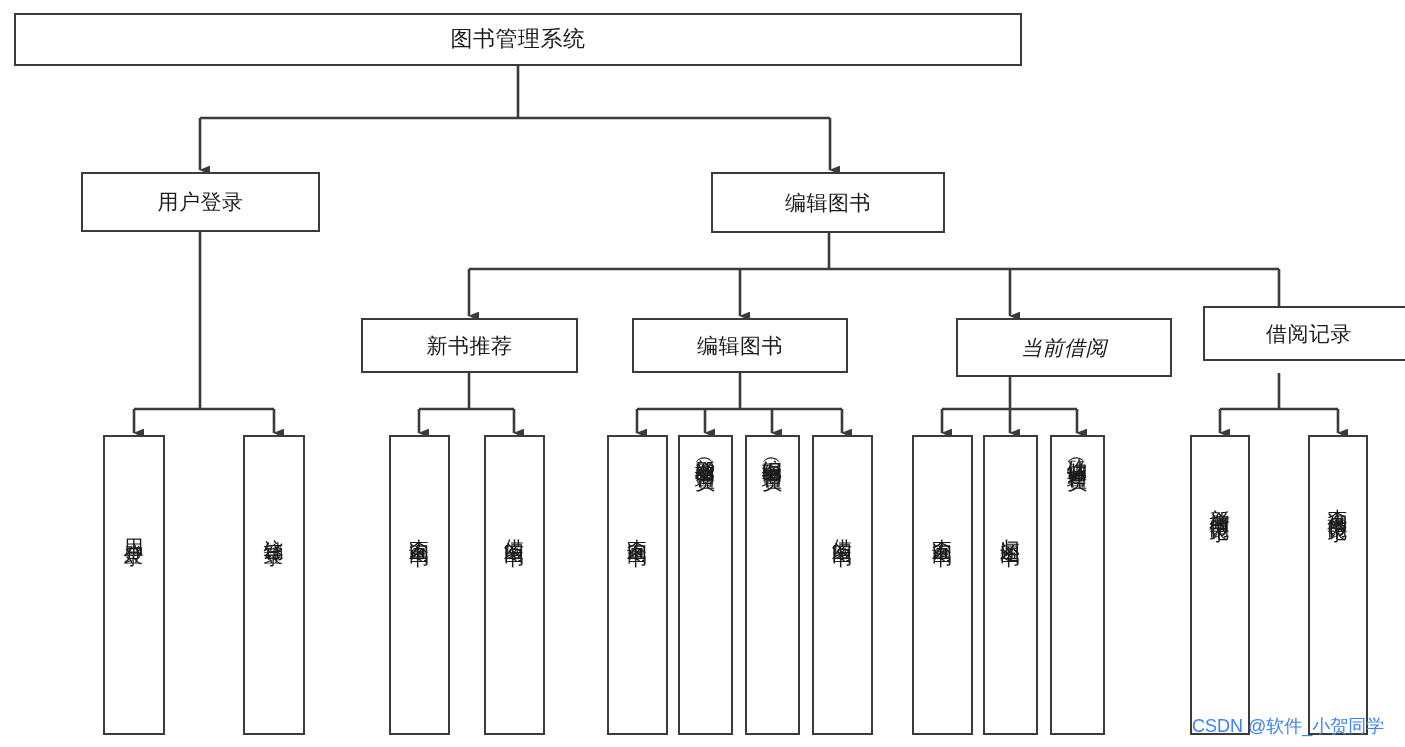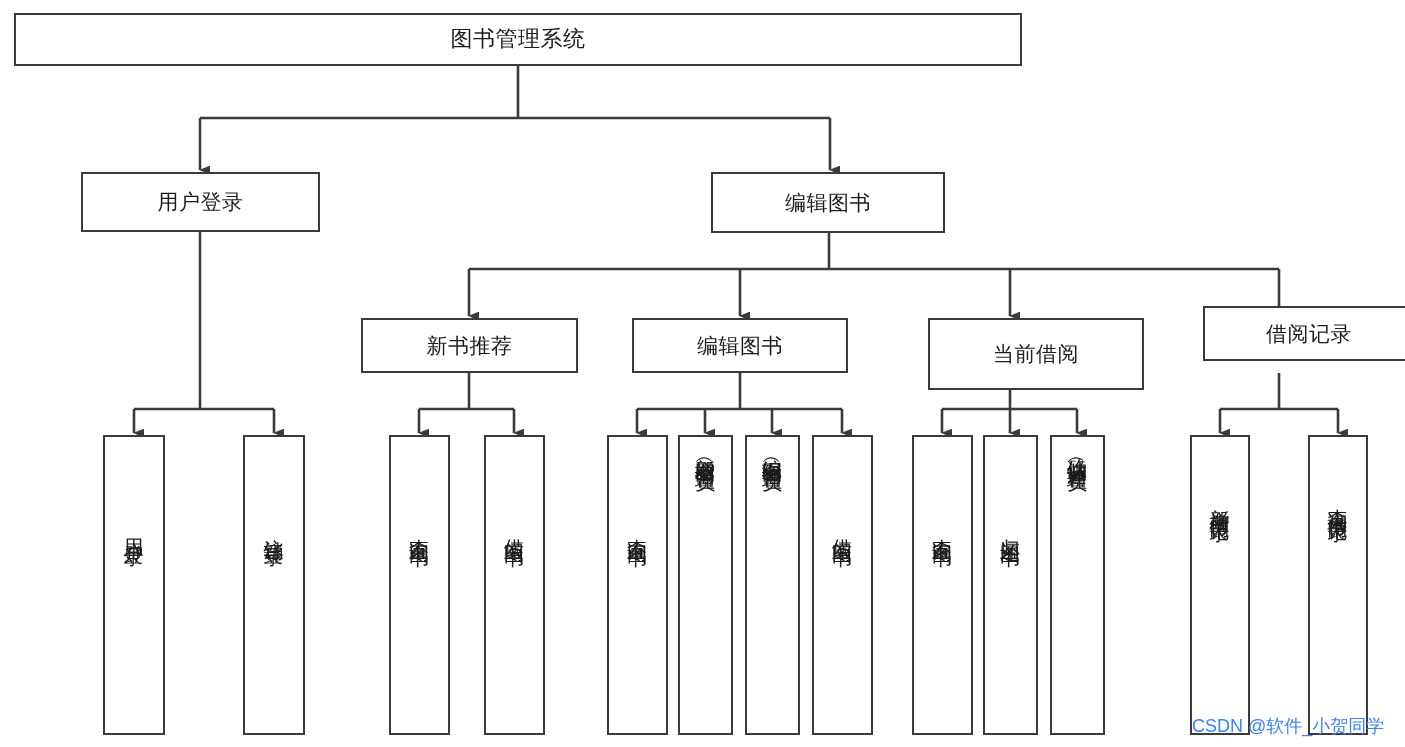--- a/index.html
+++ b/index.html
@@ -138,21 +138,21 @@
   <div class="node h-node" style="left:711px; top:172px; width:234px; height:61px;">
     <span class="node-label">编辑图书</span>
   </div>
 
   <div class="node h-node" style="left:361px; top:318px; width:217px; height:55px;">
     <span class="node-label">新书推荐</span>
   </div>
   <div class="node h-node" style="left:632px; top:318px; width:216px; height:55px;">
     <span class="node-label">编辑图书</span>
   </div>
-  <div class="node h-node" style="left:928px; top:318px; width:216px; height:72px;">
+  <div class="node h-node" style="left:956px; top:318px; width:216px; height:59px;font-style:italic;">
     <span class="node-label">当前借阅</span>
   </div>
   <div class="node h-node" style="left:1171px; top:306px; width:212px; height:55px;margin-left:32px;">
     <span class="node-label">借阅记录</span>
   </div>
 
   <div class="node v-node v-short" style="left:103px; top:435px; width:62px; height:300px;">
     <span class="node-label">用户登录</span>
   </div>
   <div class="node v-node v-short" style="left:243px; top:435px; width:62px; height:300px;">

